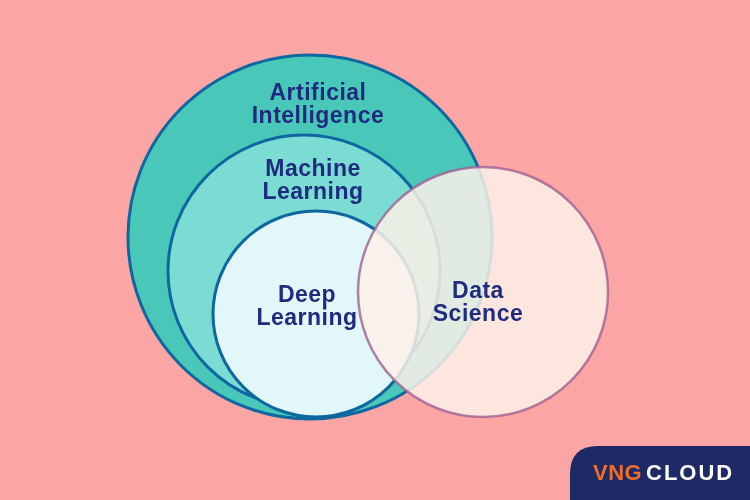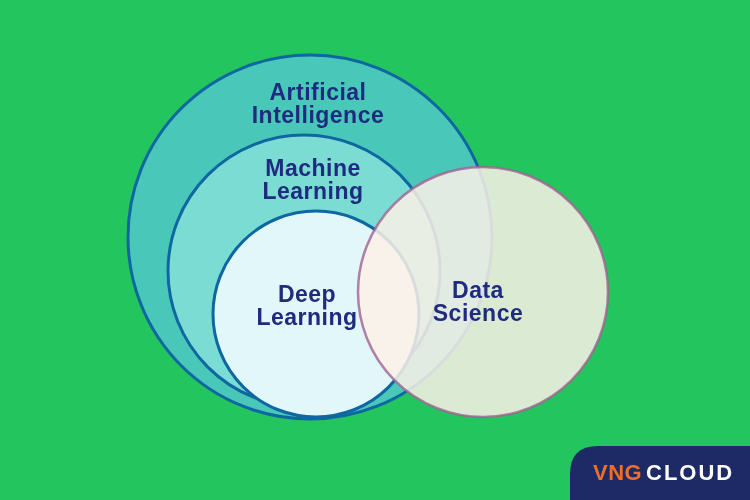--- a/index.html
+++ b/index.html
@@ -4,21 +4,21 @@
 <style>
   html, body {
     margin: 0;
     padding: 0;
     background: #ffffff;
   }
   .canvas {
     position: relative;
     width: 750px;
     height: 500px;
-    background: #22c55e;
+    background: #fca5a5;
     overflow: hidden;
     font-family: "Liberation Sans", sans-serif;
   }
   .venn {
     position: absolute;
     left: 0;
     top: 0;
   }
   .set-label {
     font-family: "Liberation Sans", sans-serif;

